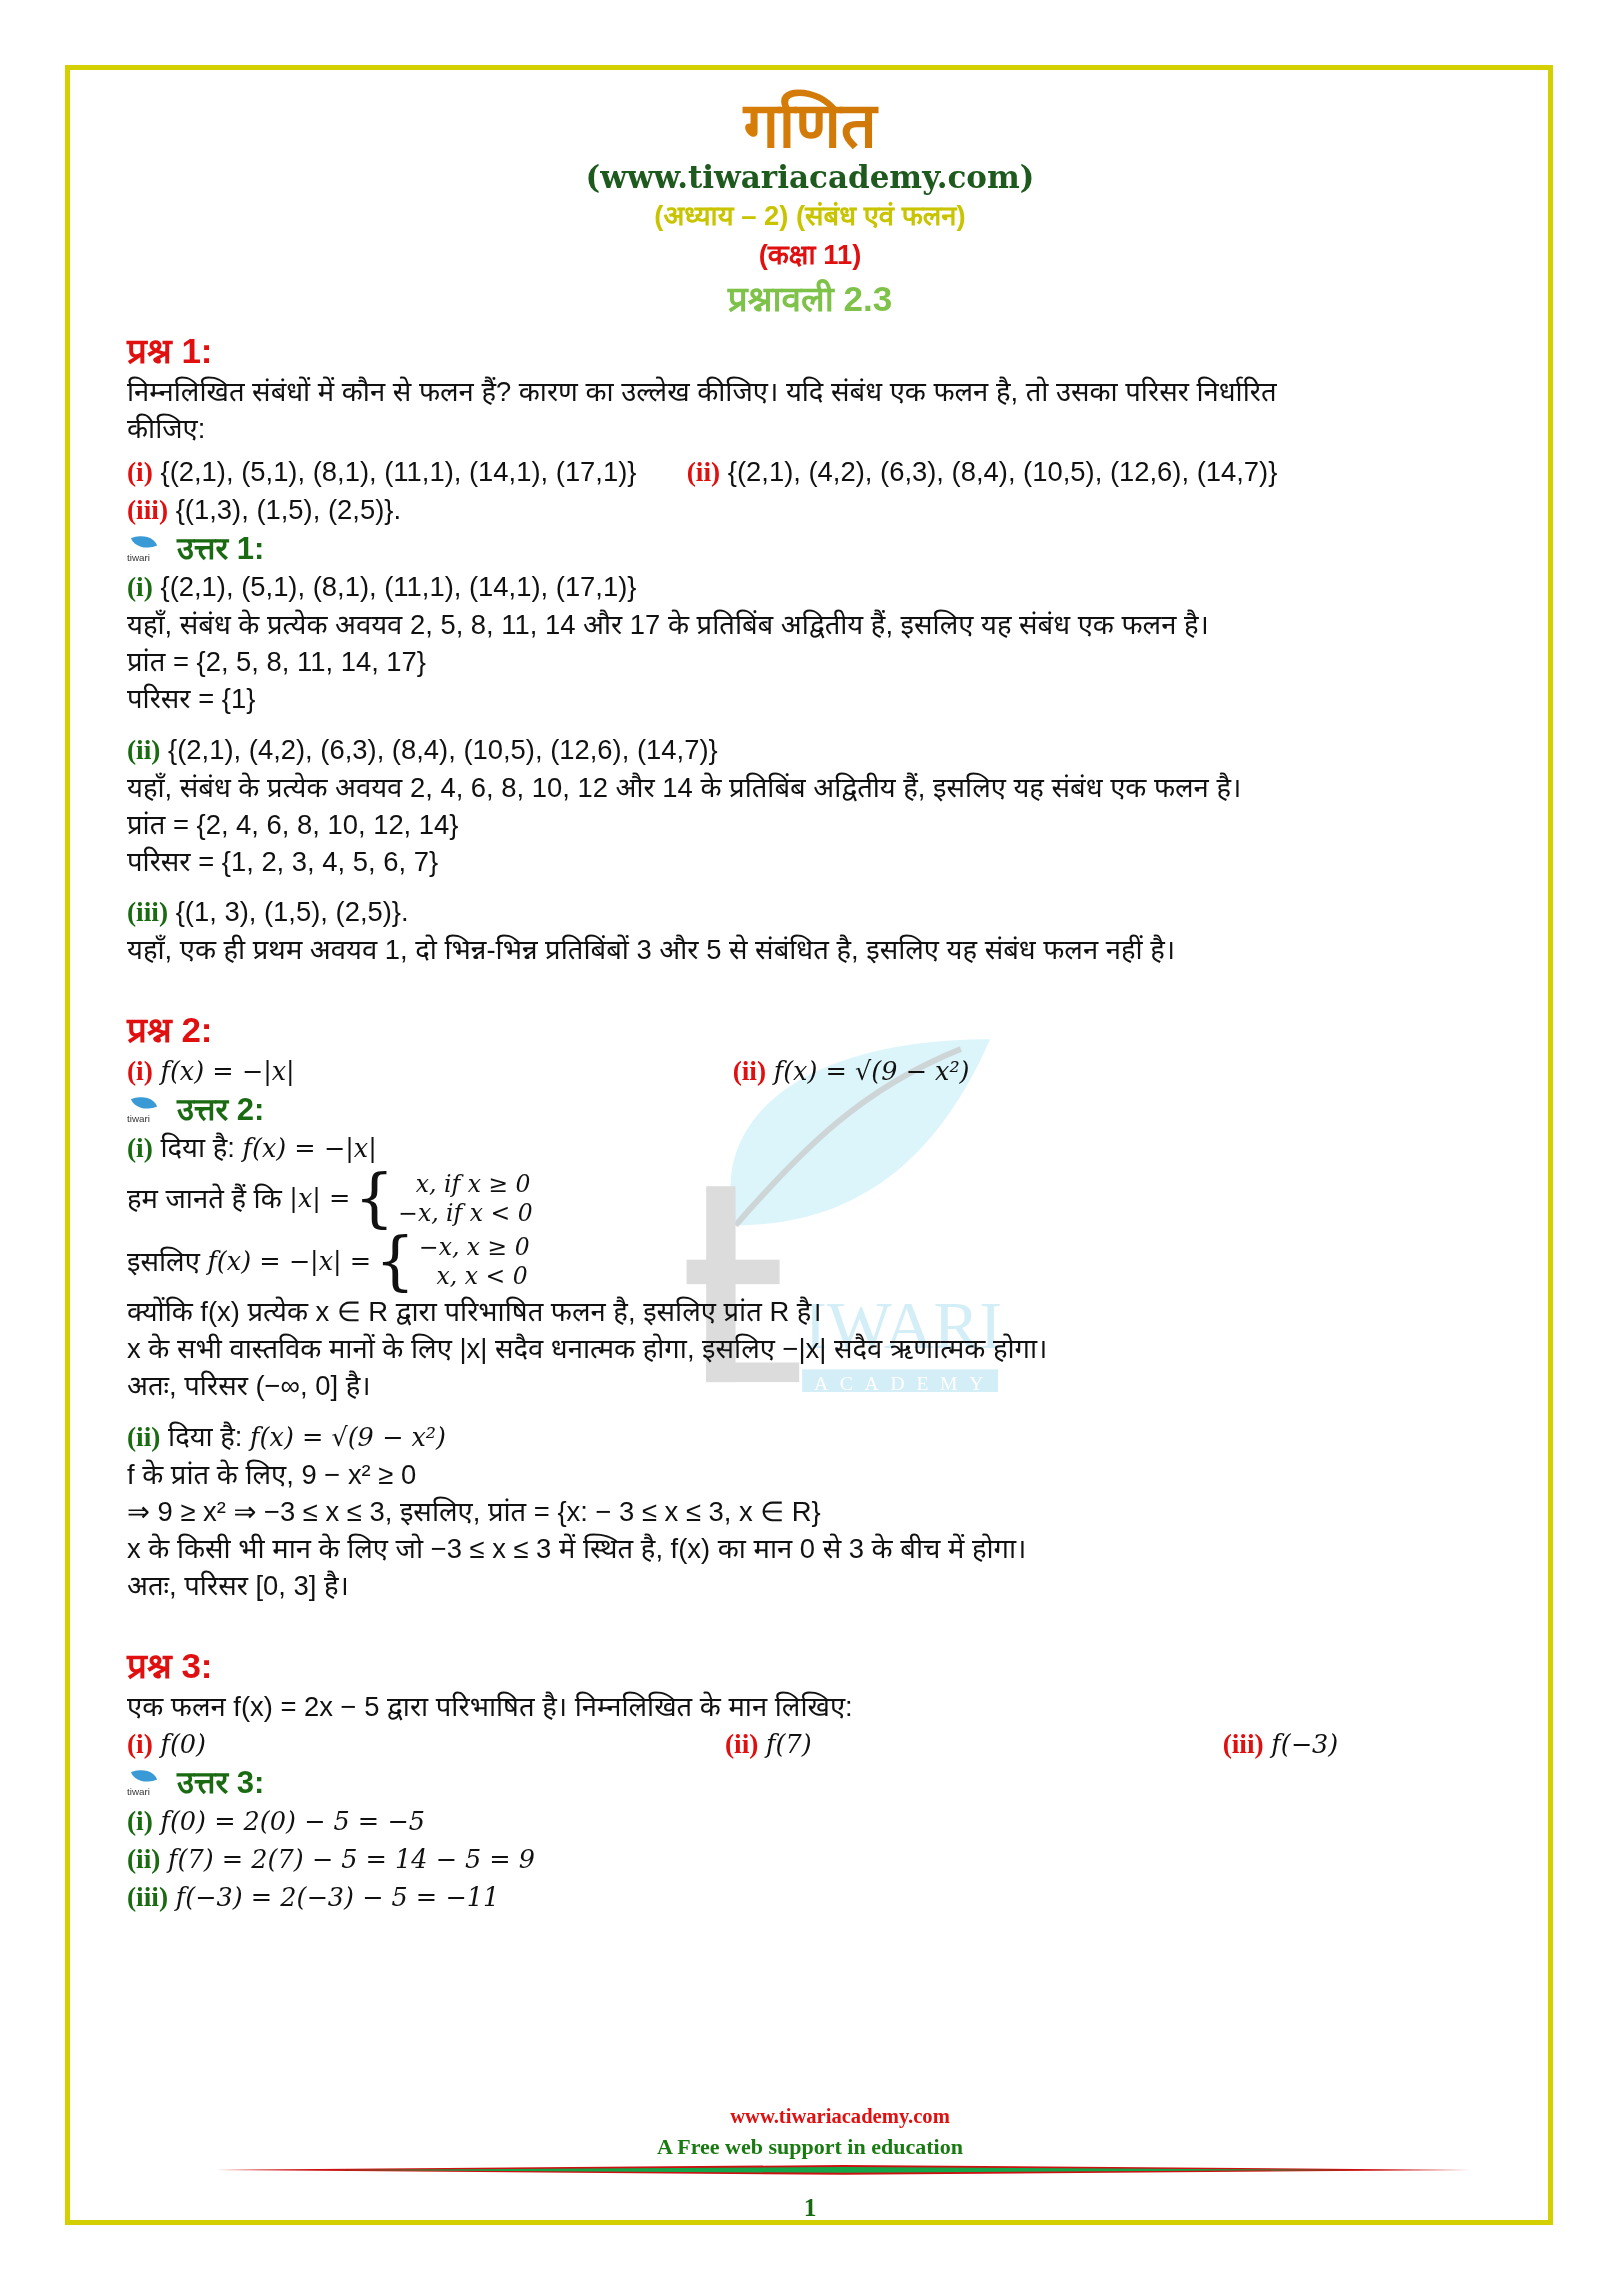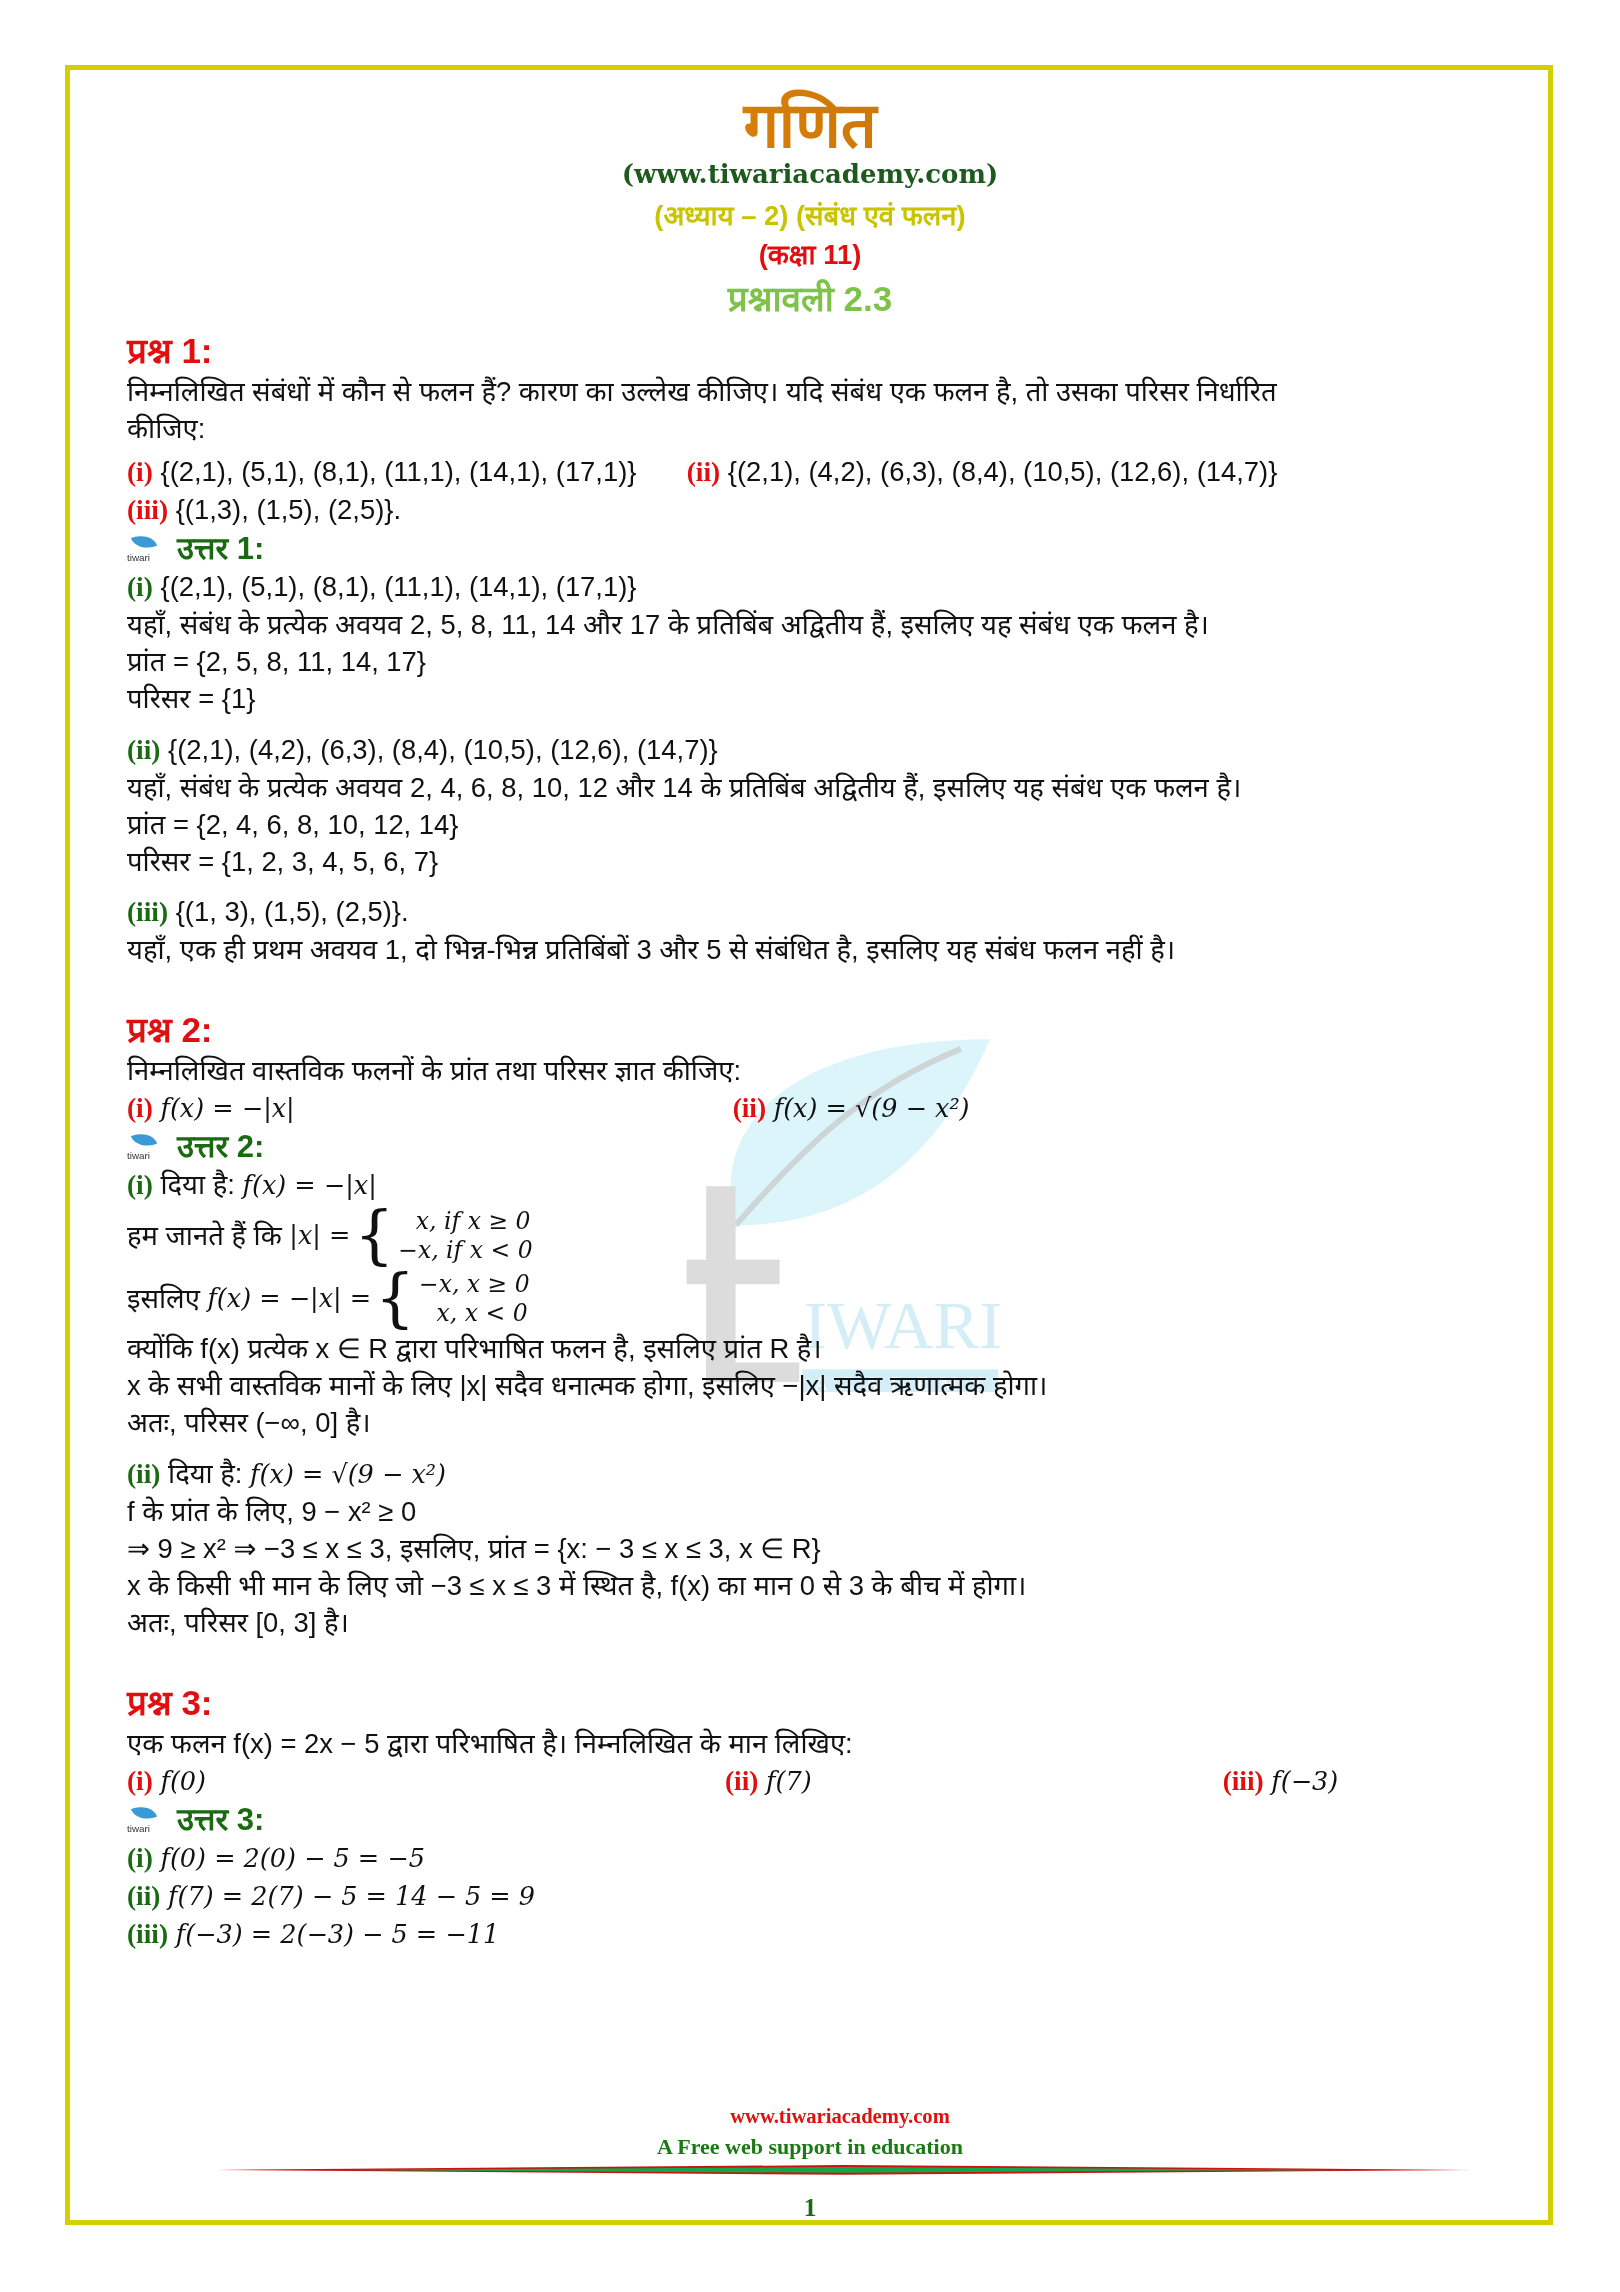--- a/index.html
+++ b/index.html
@@ -5,21 +5,21 @@
   html, body { margin:0; padding:0; background:#ffffff; }
   body { width:1620px; height:2293px; position:relative; overflow:hidden;
          font-family:"Liberation Sans", "DejaVu Sans", sans-serif; color:#111; }
   .frame { position:absolute; left:65px; top:65px; width:1478px; height:2150px;
            border:5.9px solid #d4d000; }
   .watermark { position:absolute; left:667px; top:1000px; width:333px; height:392px; pointer-events:none; }
   .header { position:absolute; left:0; width:1620px; text-align:center; }
   .h-title { top:80px; font-size:63px; font-weight:bold; color:#e08a12;
              background:linear-gradient(90deg,#ff9900,#a75d10); -webkit-background-clip:text; background-clip:text;
              -webkit-text-fill-color:transparent; }
-  .h-site { top:159px; font-family:"DejaVu Serif","Liberation Serif",serif; font-weight:bold; font-size:26px; color:#1e5a1e; }
+  .h-site { top:159px; font-family:"DejaVu Serif","Liberation Serif",serif; font-weight:bold; font-size:31px; color:#1e5a1e; }
   .h-chapter { top:196px; font-size:27.4px; font-weight:bold; color:#c9c400; }
   .h-class { top:235px; font-size:27.4px; font-weight:bold; color:#e01010; }
   .h-exercise { top:274px; font-size:35px; font-weight:bold; color:#7ec24a; }
   .content { position:absolute; left:127px; top:328px; width:1372px; font-size:27.4px; line-height:37px;
              font-family:"Liberation Sans Narrow","Liberation Sans", sans-serif; }
   .q-head { color:#e01010; font-weight:bold; font-size:35px; line-height:45px; margin:0; }
   .a-head { color:#1a6a12; font-weight:bold; font-size:31px; line-height:39px; display:flex; align-items:center; gap:21px; }
   .a-icon { width:29px; height:29px; position:relative; display:inline-block; }
   .a-icon .leaf { position:absolute; left:5.9px; top:0; width:21.6px; height:15.7px; background:#3a9ad6; border-radius:0 100% 0 100%; transform:rotate(-20deg); }
   .a-icon .t { position:absolute; left:0; bottom:0; font-size:9.8px; line-height:9.8px; color:#333; font-weight:normal; }
@@ -100,21 +100,20 @@
   <p class="line">परिसर = {1, 2, 3, 4, 5, 6, 7}</p>
   <div class="gap"></div>
   <p class="line">
     <span class="lbl-g">(iii)</span>
     <span>{(1, 3), (1,5), (2,5)}.</span>
   </p>
   <p class="line">यहाँ, एक ही प्रथम अवयव 1, दो भिन्न-भिन्न प्रतिबिंबों 3 और 5 से संबंधित है, इसलिए यह संबंध फलन नहीं है।</p>
   <div class="gapL"></div>
 
   <p class="q-head">प्रश्न 2:</p>
-  <p class="line">निम्नलिखित वास्तविक फलनों के प्रांत तथा परिसर ज्ञात कीजिए:</p>
   <p class="line">
     <span style="display:inline-block;width:598px">
       <span class="lbl-r">(i)</span>
       <span class="math">f(x) = −|x|</span>
     </span>
     <span class="lbl-r">(ii)</span>
     <span class="math">f(x) = √(9 − x²)</span>
   </p>
 
   <div class="a-head">

